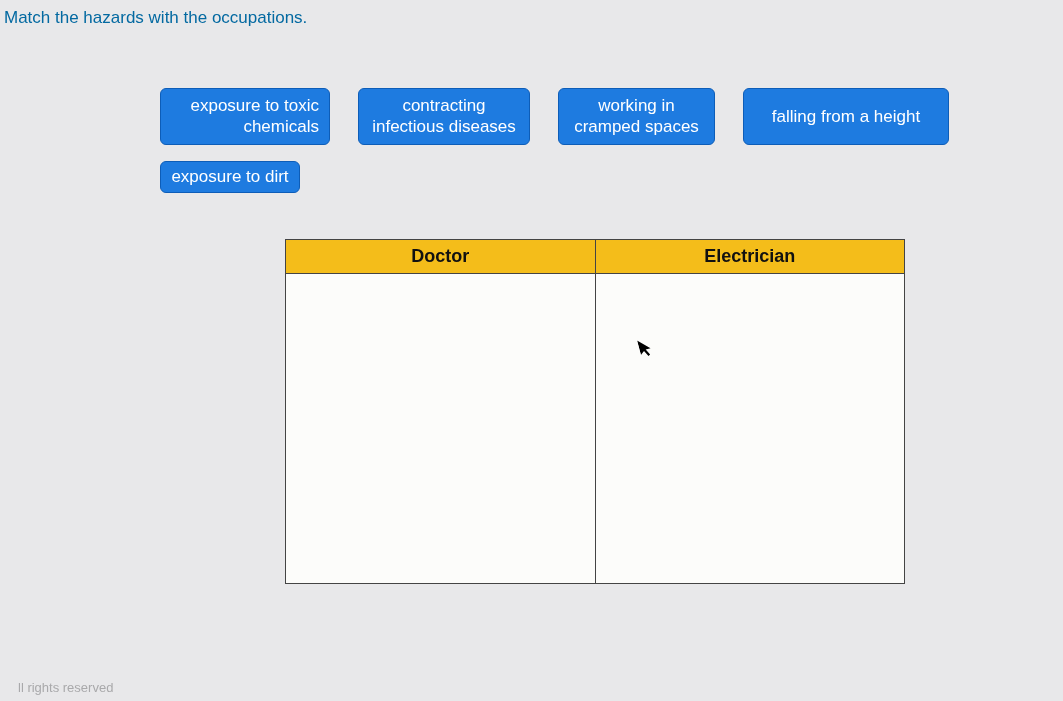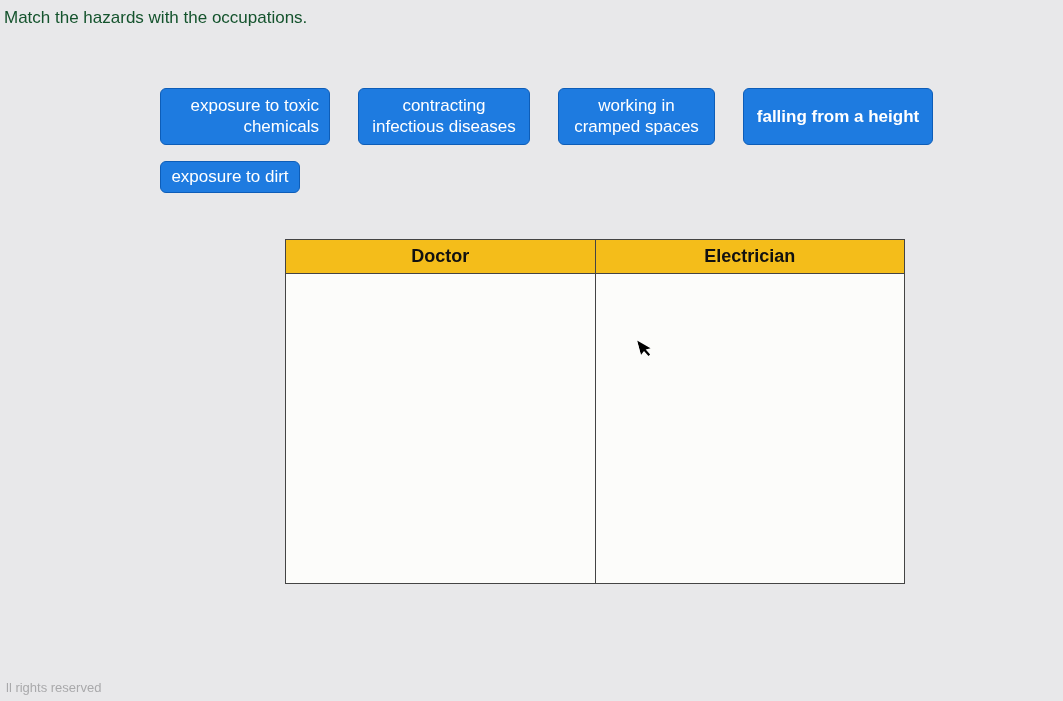--- a/index.html
+++ b/index.html
@@ -11,21 +11,21 @@
       font-family: Arial, Helvetica, sans-serif;
       background: #e8e8ea;
       width: 1063px;
       height: 701px;
       overflow: hidden;
       position: relative;
     }
     .instruction {
       padding: 8px 0 0 4px;
       font-size: 17px;
-      color: #14532d;
+      color: #0369a1;
     }
     .hazards-area {
       margin-top: 60px;
       margin-left: 160px;
       width: 900px;
     }
     .hazards-row {
       display: flex;
       gap: 28px;
       margin-bottom: 16px;
@@ -45,21 +45,21 @@
       cursor: move;
       min-height: 48px;
     }
     .hazard-chip.single-line {
       min-height: 32px;
       padding: 4px 10px;
     }
     .chip-1 { width: 170px; text-align: right; }
     .chip-2 { width: 172px; }
     .chip-3 { width: 157px; }
-    .chip-4 { width: 190px; min-height: 32px; padding: 16px 10px; font-weight: bold;}
+    .chip-4 { width: 206px; min-height: 32px; padding: 16px 10px;}
     .chip-5 { width: 140px; text-align: center; }
     
     .drop-table-wrap {
       margin-top: 46px;
       margin-left: 285px;
       width: 620px;
     }
     .drop-table {
       border-collapse: collapse;
       width: 100%;
@@ -77,21 +77,21 @@
     .drop-table td {
       border: 1px solid #444;
       height: 310px;
       vertical-align: top;
       width: 50%;
       background: #fcfcfa;
     }
     .footer-text {
       position: absolute;
       bottom: 6px;
-      left: 6px;
+      left: 18px;
       font-size: 13px;
       color: #a9a9ab;
     }
     .cursor-arrow {
       position: absolute;
       top: 338px;
       left: 640px;
       font-size: 18px;
       color: #000;
       transform: rotate(-15deg);

